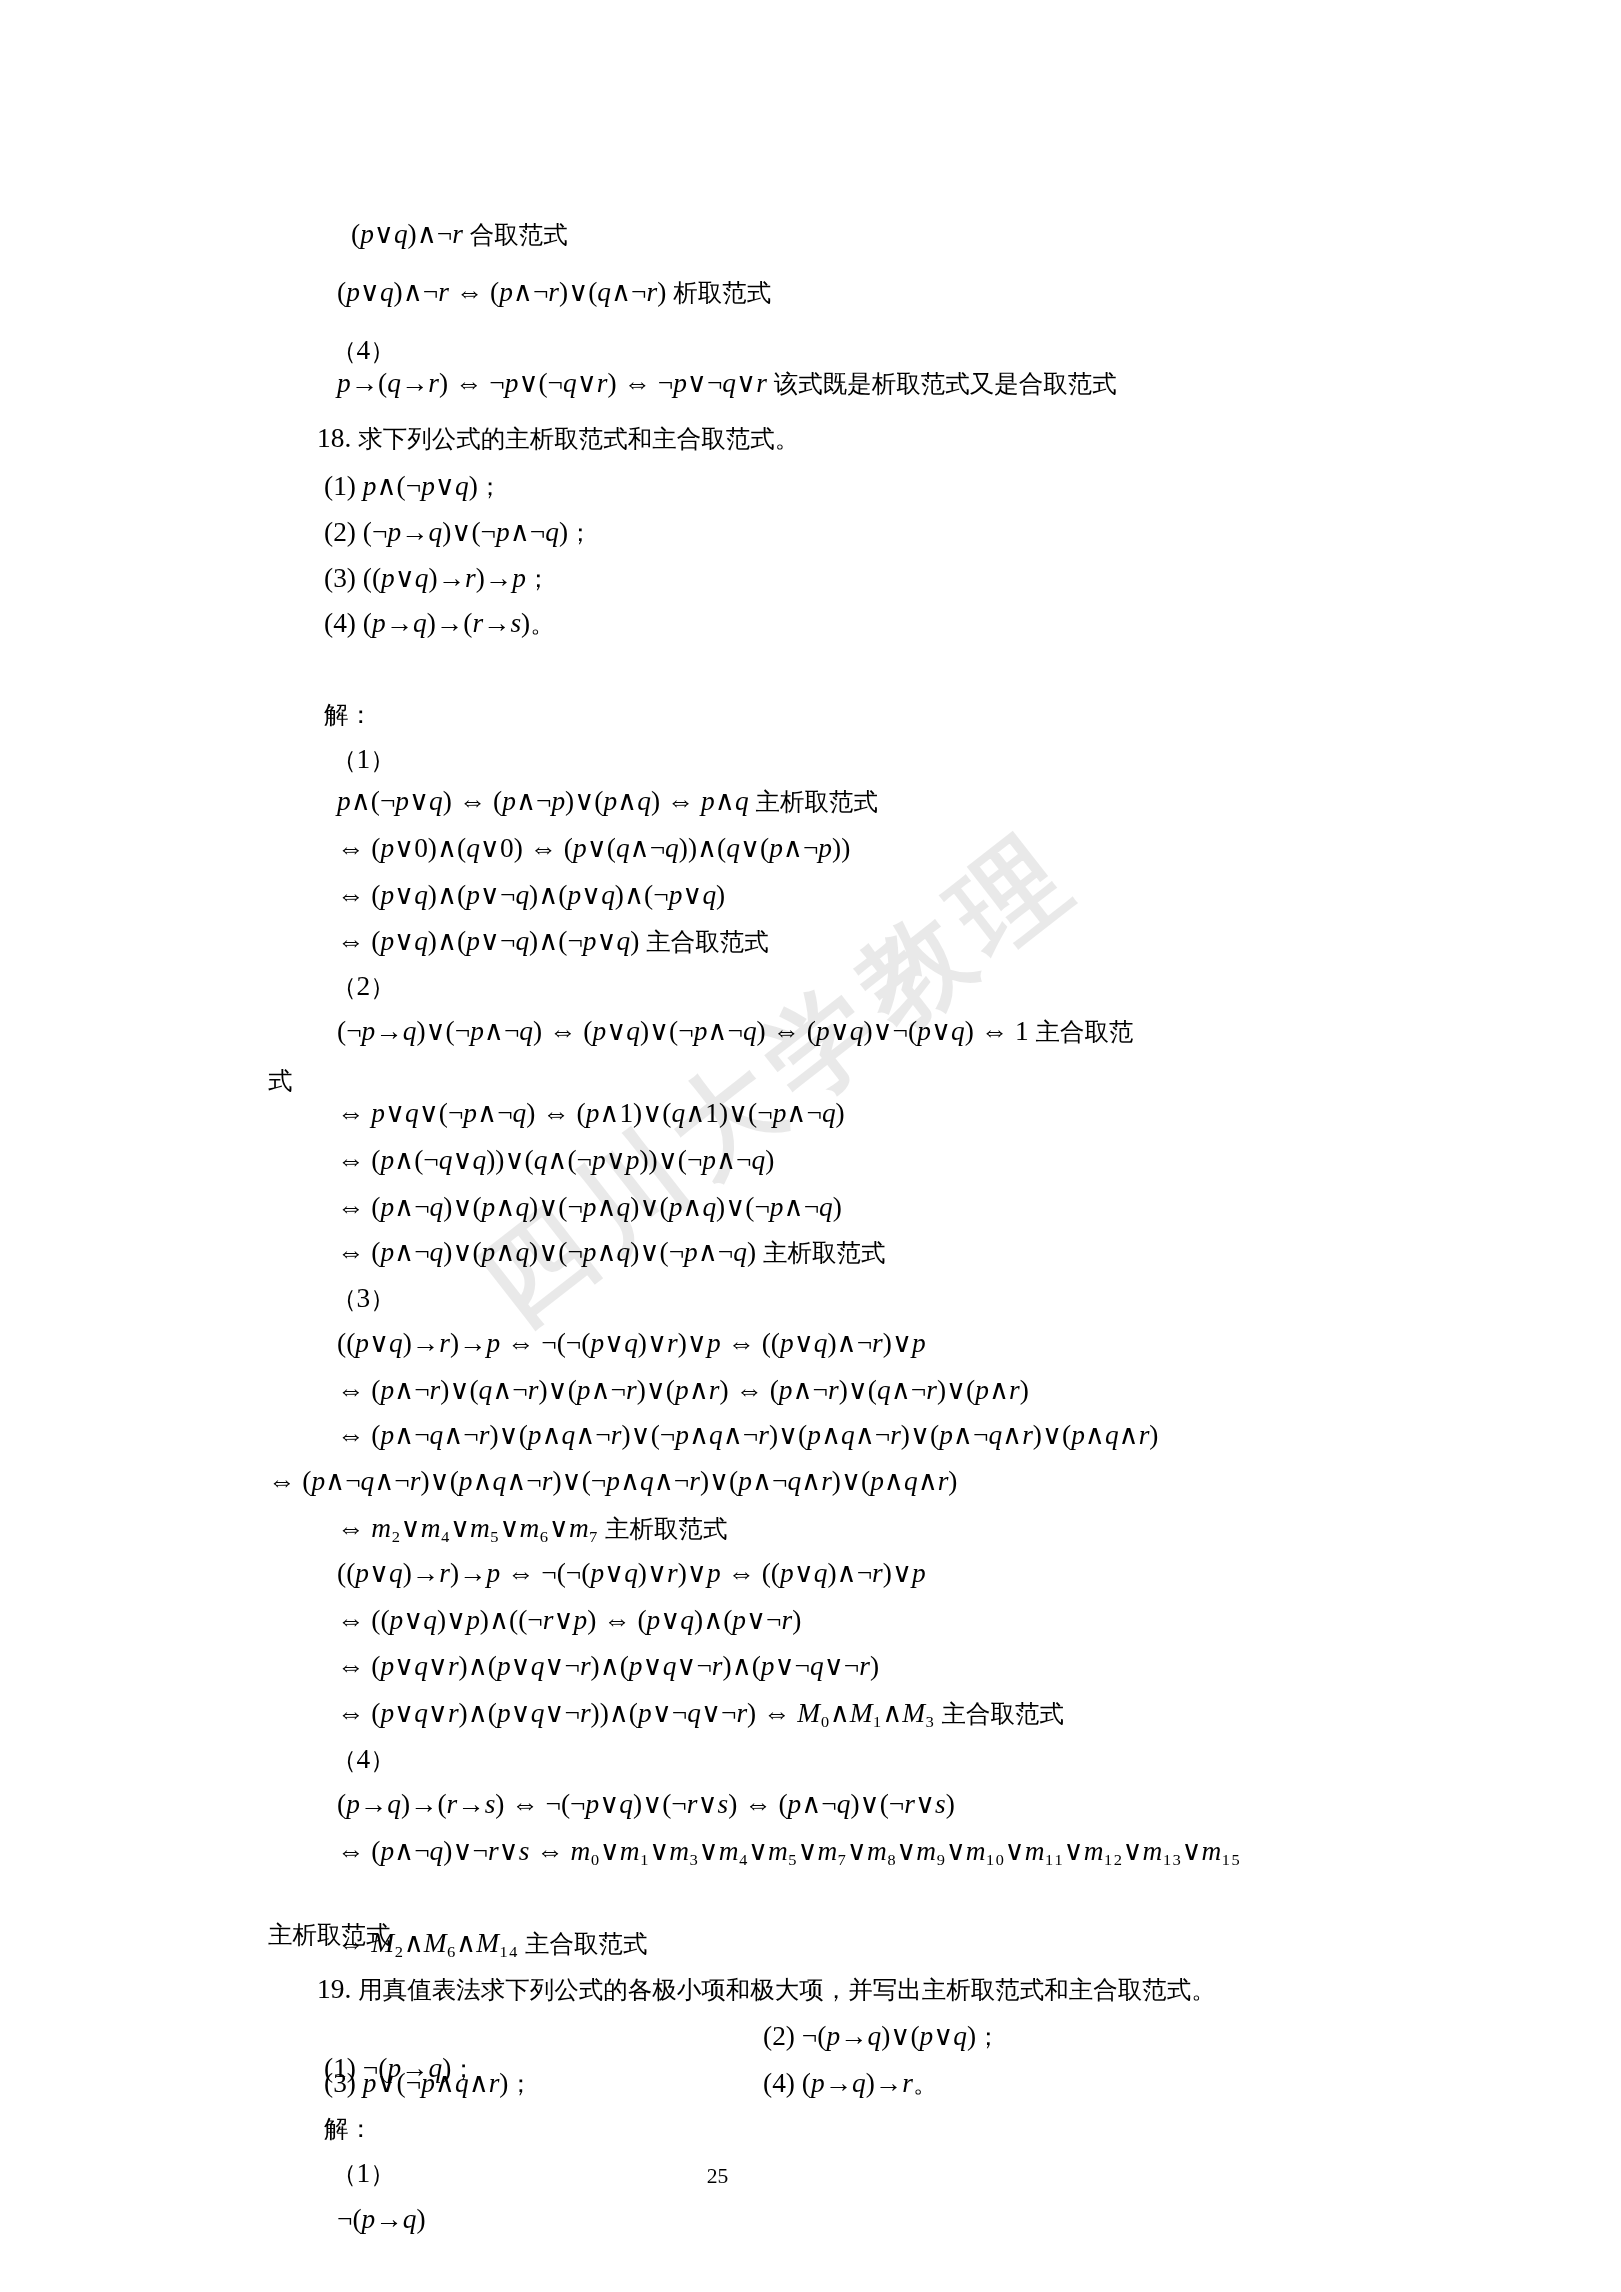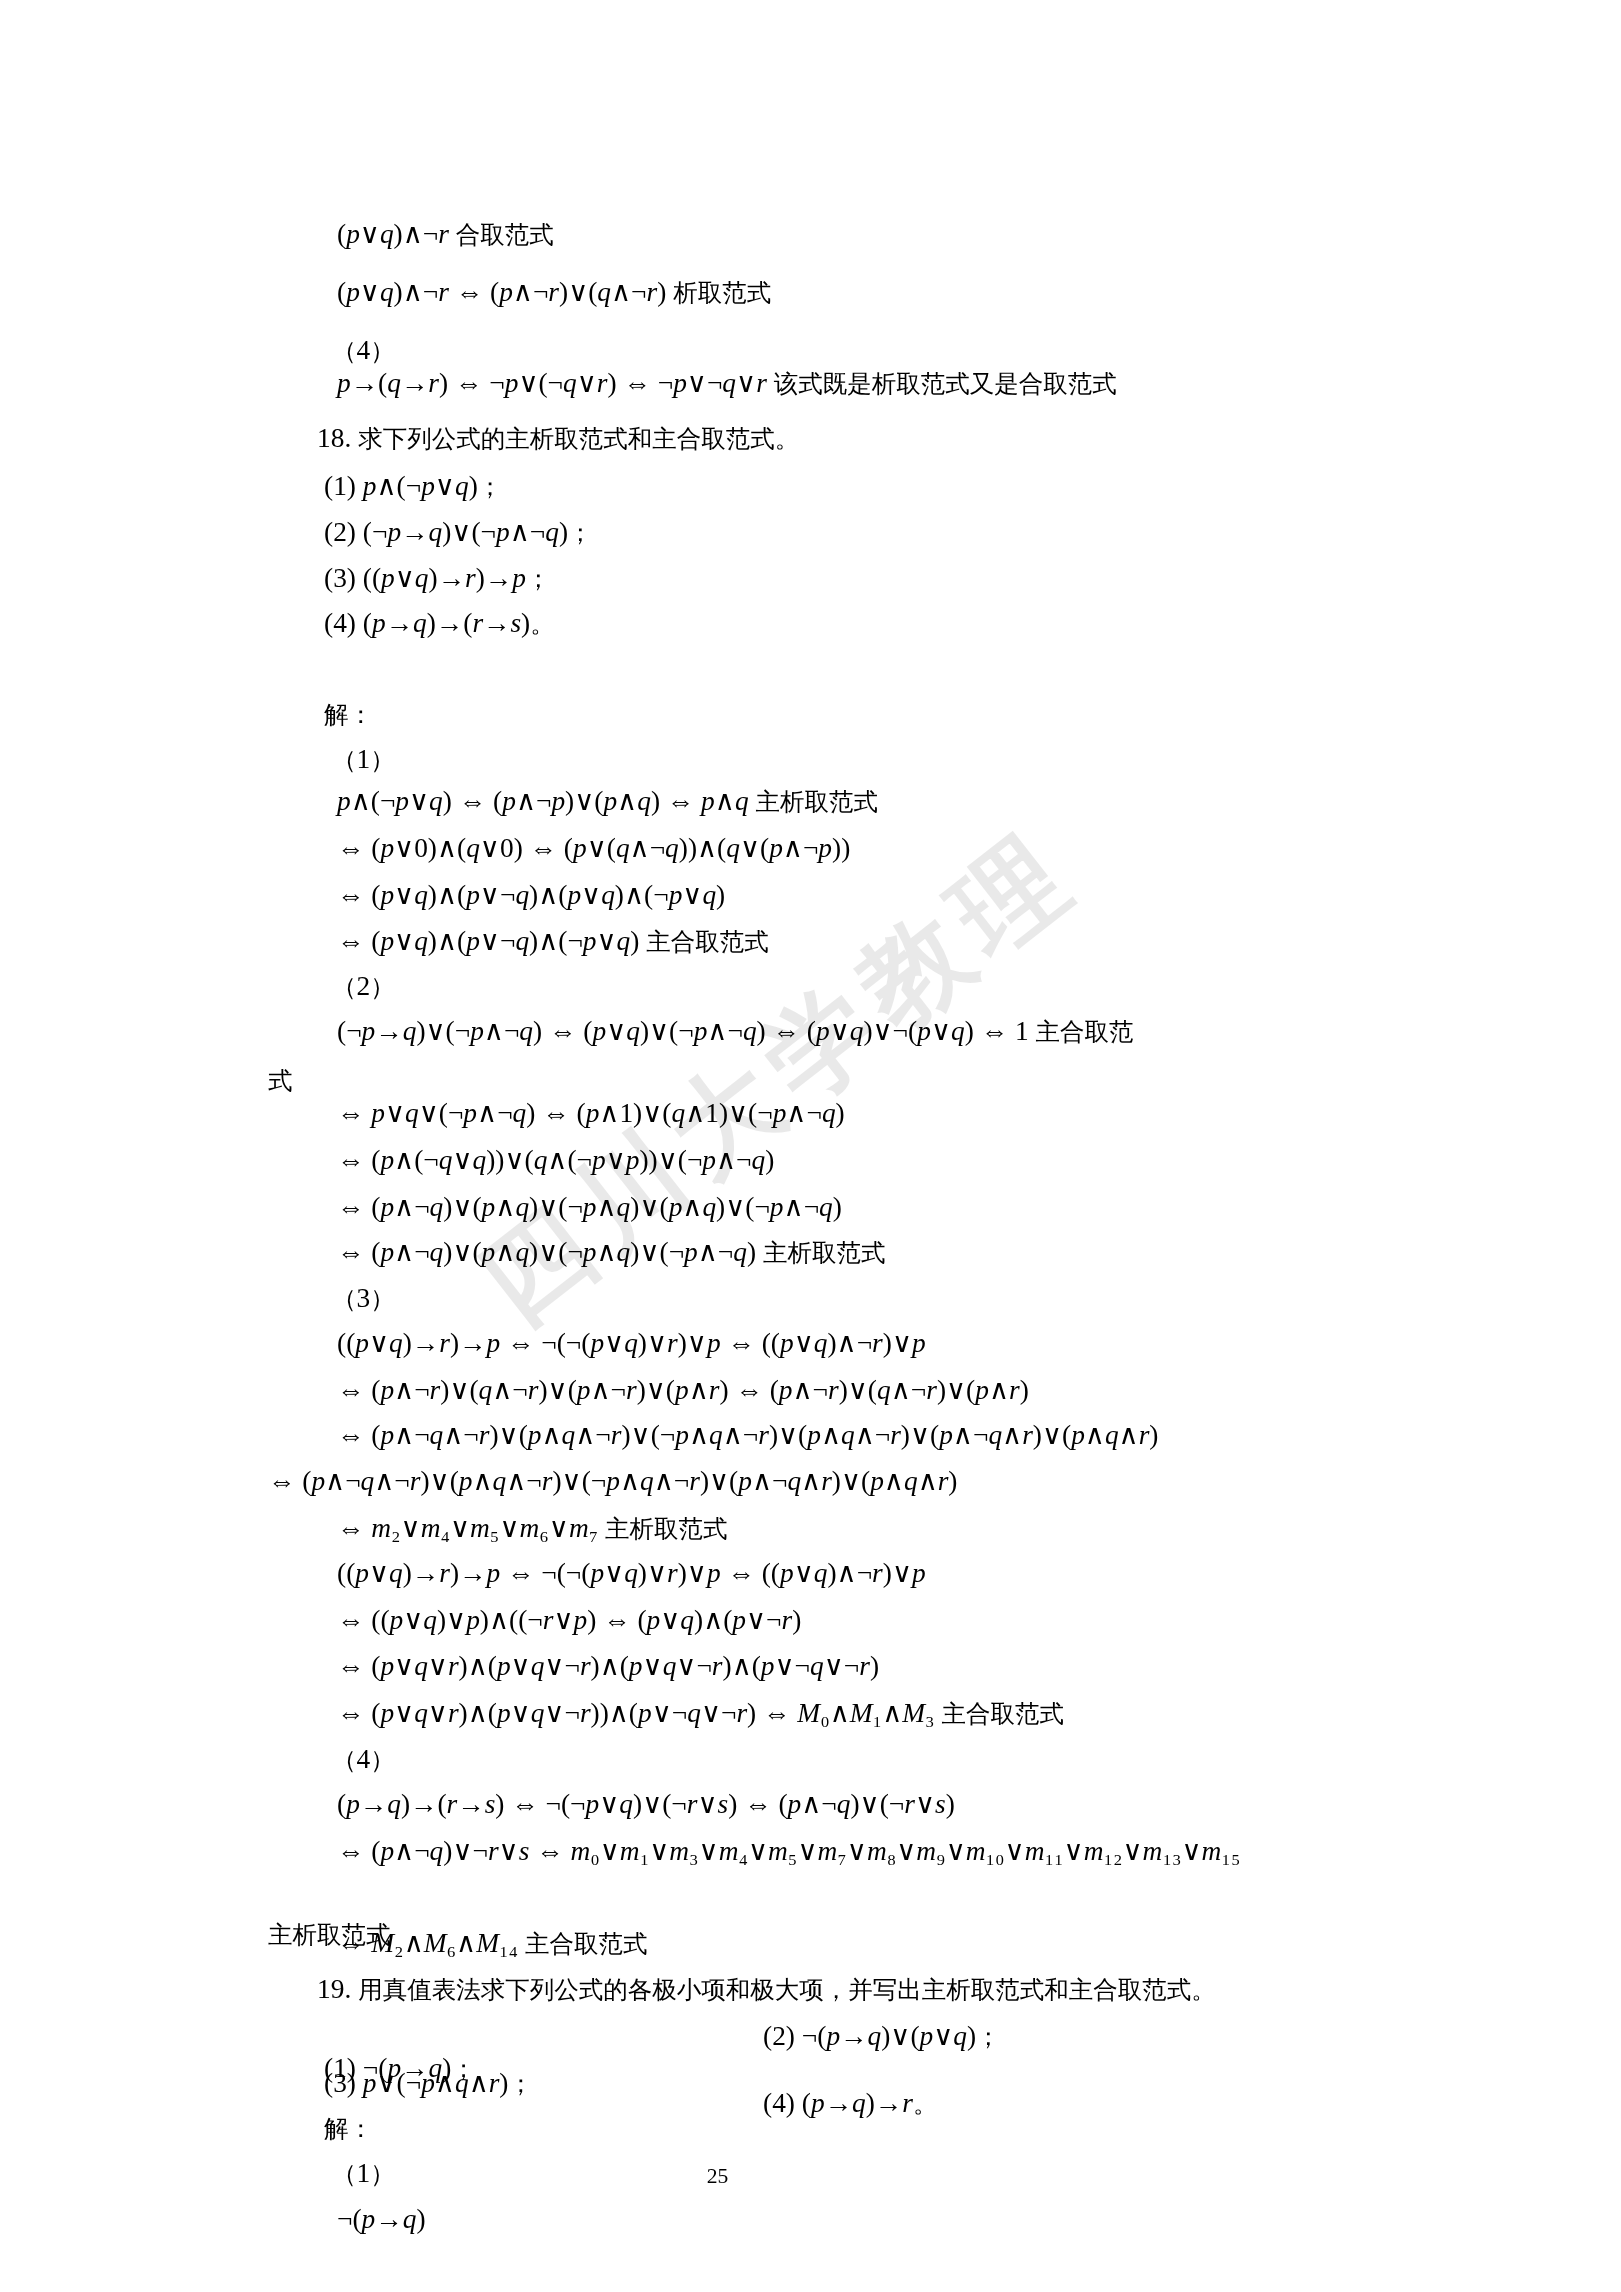--- a/index.html
+++ b/index.html
@@ -93,21 +93,21 @@
 </head>
 <body>
 
 <div id="page">
 
   <div id="watermark">
     <div class="wm-text">四川大学教理</div>
   </div>
 
   <div id="content">
-      <div class="ln" style="left: 337px; top: 221px; text-align: right;"><span class="mo">(</span><span class="mi">p</span><span class="mo">∨</span><span class="mi">q</span><span class="mo">)</span><span class="mo">∧</span><span class="mo">¬</span><span class="mi">r</span><span class="mo"> </span><span class="cn">合</span><span class="cn">取</span><span class="cn">范</span><span class="cn">式</span></div>
+      <div class="ln" style="left: 351px; top: 221px; text-align: right;"><span class="mo">(</span><span class="mi">p</span><span class="mo">∨</span><span class="mi">q</span><span class="mo">)</span><span class="mo">∧</span><span class="mo">¬</span><span class="mi">r</span><span class="mo"> </span><span class="cn">合</span><span class="cn">取</span><span class="cn">范</span><span class="cn">式</span></div>
       <div class="ln" style="left: 337px; top: 279px;"><span class="mo">(</span><span class="mi">p</span><span class="mo">∨</span><span class="mi">q</span><span class="mo">)</span><span class="mo">∧</span><span class="mo">¬</span><span class="mi">r</span><span class="mo"> </span><span class="mo">⇔</span><span class="mo"> </span><span class="mo">(</span><span class="mi">p</span><span class="mo">∧</span><span class="mo">¬</span><span class="mi">r</span><span class="mo">)</span><span class="mo">∨</span><span class="mo">(</span><span class="mi">q</span><span class="mo">∧</span><span class="mo">¬</span><span class="mi">r</span><span class="mo">)</span><span class="mo"> </span><span class="cn">析</span><span class="cn">取</span><span class="cn">范</span><span class="cn">式</span></div>
       <div class="ln" style="left: 332px; top: 337px;"><span class="cn">（</span><span class="mn">4</span><span class="cn">）</span></div>
       <div class="ln" style="left: 337px; top: 370px;"><span class="mi">p</span><span class="mo">→</span><span class="mo">(</span><span class="mi">q</span><span class="mo">→</span><span class="mi">r</span><span class="mo">)</span><span class="mo"> </span><span class="mo">⇔</span><span class="mo"> </span><span class="mo">¬</span><span class="mi">p</span><span class="mo">∨</span><span class="mo">(</span><span class="mo">¬</span><span class="mi">q</span><span class="mo">∨</span><span class="mi">r</span><span class="mo">)</span><span class="mo"> </span><span class="mo">⇔</span><span class="mo"> </span><span class="mo">¬</span><span class="mi">p</span><span class="mo">∨</span><span class="mo">¬</span><span class="mi">q</span><span class="mo">∨</span><span class="mi">r</span><span class="mo"> </span><span class="cn">该</span><span class="cn">式</span><span class="cn">既</span><span class="cn">是</span><span class="cn">析</span><span class="cn">取</span><span class="cn">范</span><span class="cn">式</span><span class="cn">又</span><span class="cn">是</span><span class="cn">合</span><span class="cn">取</span><span class="cn">范</span><span class="cn">式</span></div>
       <div class="ln" style="left: 317px; top: 425px;"><span class="mn">1</span><span class="mn">8</span><span class="mo">.</span><span class="mo"> </span><span class="cn">求</span><span class="cn">下</span><span class="cn">列</span><span class="cn">公</span><span class="cn">式</span><span class="cn">的</span><span class="cn">主</span><span class="cn">析</span><span class="cn">取</span><span class="cn">范</span><span class="cn">式</span><span class="cn">和</span><span class="cn">主</span><span class="cn">合</span><span class="cn">取</span><span class="cn">范</span><span class="cn">式</span><span class="cn">。</span></div>
       <div class="ln" style="left: 324px; top: 473px;"><span class="mo">(</span><span class="mn">1</span><span class="mo">)</span><span class="mo"> </span><span class="mo"> </span><span class="mi">p</span><span class="mo">∧</span><span class="mo">(</span><span class="mo">¬</span><span class="mi">p</span><span class="mo">∨</span><span class="mi">q</span><span class="mo">)</span><span class="cn">；</span></div>
       <div class="ln" style="left: 324px; top: 519px;"><span class="mo">(</span><span class="mn">2</span><span class="mo">)</span><span class="mo"> </span><span class="mo"> </span><span class="mo">(</span><span class="mo">¬</span><span class="mi">p</span><span class="mo">→</span><span class="mi">q</span><span class="mo">)</span><span class="mo">∨</span><span class="mo">(</span><span class="mo">¬</span><span class="mi">p</span><span class="mo">∧</span><span class="mo">¬</span><span class="mi">q</span><span class="mo">)</span><span class="cn">；</span></div>
       <div class="ln" style="left: 324px; top: 565px;"><span class="mo">(</span><span class="mn">3</span><span class="mo">)</span><span class="mo"> </span><span class="mo"> </span><span class="mo">(</span><span class="mo">(</span><span class="mi">p</span><span class="mo">∨</span><span class="mi">q</span><span class="mo">)</span><span class="mo">→</span><span class="mi">r</span><span class="mo">)</span><span class="mo">→</span><span class="mi">p</span><span class="cn">；</span></div>
       <div class="ln" style="left: 324px; top: 610px;"><span class="mo">(</span><span class="mn">4</span><span class="mo">)</span><span class="mo"> </span><span class="mo"> </span><span class="mo">(</span><span class="mi">p</span><span class="mo">→</span><span class="mi">q</span><span class="mo">)</span><span class="mo">→</span><span class="mo">(</span><span class="mi">r</span><span class="mo">→</span><span class="mi">s</span><span class="mo">)</span><span class="cn">。</span></div>
       <div class="ln" style="left: 324px; top: 701px;"><span class="cn">解</span><span class="cn">：</span></div>
       <div class="ln" style="left: 332px; top: 746px;"><span class="cn">（</span><span class="mn">1</span><span class="cn">）</span></div>
@@ -134,21 +134,21 @@
       <div class="ln" style="left: 337px; top: 1700px;"><span class="mo">⇔</span><span class="mo"> </span><span class="mo">(</span><span class="mi">p</span><span class="mo">∨</span><span class="mi">q</span><span class="mo">∨</span><span class="mi">r</span><span class="mo">)</span><span class="mo">∧</span><span class="mo">(</span><span class="mi">p</span><span class="mo">∨</span><span class="mi">q</span><span class="mo">∨</span><span class="mo">¬</span><span class="mi">r</span><span class="mo">)</span><span class="mo">)</span><span class="mo">∧</span><span class="mo">(</span><span class="mi">p</span><span class="mo">∨</span><span class="mo">¬</span><span class="mi">q</span><span class="mo">∨</span><span class="mo">¬</span><span class="mi">r</span><span class="mo">)</span><span class="mo"> </span><span class="mo">⇔</span><span class="mo"> </span><span class="mi">M</span><span class="mn">₀</span><span class="mo">∧</span><span class="mi">M</span><span class="mn">₁</span><span class="mo">∧</span><span class="mi">M</span><span class="mn">₃</span><span class="mo"> </span><span class="cn">主</span><span class="cn">合</span><span class="cn">取</span><span class="cn">范</span><span class="cn">式</span></div>
       <div class="ln" style="left: 332px; top: 1746px;"><span class="cn">（</span><span class="mn">4</span><span class="cn">）</span></div>
       <div class="ln" style="left: 337px; top: 1791px;"><span class="mo">(</span><span class="mi">p</span><span class="mo">→</span><span class="mi">q</span><span class="mo">)</span><span class="mo">→</span><span class="mo">(</span><span class="mi">r</span><span class="mo">→</span><span class="mi">s</span><span class="mo">)</span><span class="mo"> </span><span class="mo">⇔</span><span class="mo"> </span><span class="mo">¬</span><span class="mo">(</span><span class="mo">¬</span><span class="mi">p</span><span class="mo">∨</span><span class="mi">q</span><span class="mo">)</span><span class="mo">∨</span><span class="mo">(</span><span class="mo">¬</span><span class="mi">r</span><span class="mo">∨</span><span class="mi">s</span><span class="mo">)</span><span class="mo"> </span><span class="mo">⇔</span><span class="mo"> </span><span class="mo">(</span><span class="mi">p</span><span class="mo">∧</span><span class="mo">¬</span><span class="mi">q</span><span class="mo">)</span><span class="mo">∨</span><span class="mo">(</span><span class="mo">¬</span><span class="mi">r</span><span class="mo">∨</span><span class="mi">s</span><span class="mo">)</span></div>
       <div class="ln" style="left: 337px; top: 1838px;"><span class="mo">⇔</span><span class="mo"> </span><span class="mo">(</span><span class="mi">p</span><span class="mo">∧</span><span class="mo">¬</span><span class="mi">q</span><span class="mo">)</span><span class="mo">∨</span><span class="mo">¬</span><span class="mi">r</span><span class="mo">∨</span><span class="mi">s</span><span class="mo"> </span><span class="mo">⇔</span><span class="mo"> </span><span class="mi">m</span><span class="mn">₀</span><span class="mo">∨</span><span class="mi">m</span><span class="mn">₁</span><span class="mo">∨</span><span class="mi">m</span><span class="mn">₃</span><span class="mo">∨</span><span class="mi">m</span><span class="mn">₄</span><span class="mo">∨</span><span class="mi">m</span><span class="mn">₅</span><span class="mo">∨</span><span class="mi">m</span><span class="mn">₇</span><span class="mo">∨</span><span class="mi">m</span><span class="mn">₈</span><span class="mo">∨</span><span class="mi">m</span><span class="mn">₉</span><span class="mo">∨</span><span class="mi">m</span><span class="mn">₁</span><span class="mn">₀</span><span class="mo">∨</span><span class="mi">m</span><span class="mn">₁</span><span class="mn">₁</span><span class="mo">∨</span><span class="mi">m</span><span class="mn">₁</span><span class="mn">₂</span><span class="mo">∨</span><span class="mi">m</span><span class="mn">₁</span><span class="mn">₃</span><span class="mo">∨</span><span class="mi">m</span><span class="mn">₁</span><span class="mn">₅</span></div>
       <div class="ln" style="left: 268px; top: 1885px; margin-top: 36px;"><span class="cn">主</span><span class="cn">析</span><span class="cn">取</span><span class="cn">范</span><span class="cn">式</span></div>
       <div class="ln" style="left: 337px; top: 1930px;"><span class="mo">⇔</span><span class="mo"> </span><span class="mi">M</span><span class="mn">₂</span><span class="mo">∧</span><span class="mi">M</span><span class="mn">₆</span><span class="mo">∧</span><span class="mi">M</span><span class="mn">₁</span><span class="mn">₄</span><span class="mo"> </span><span class="cn">主</span><span class="cn">合</span><span class="cn">取</span><span class="cn">范</span><span class="cn">式</span></div>
       <div class="ln" style="left: 317px; top: 1976px;"><span class="mn">1</span><span class="mn">9</span><span class="mo">.</span><span class="mo"> </span><span class="cn">用</span><span class="cn">真</span><span class="cn">值</span><span class="cn">表</span><span class="cn">法</span><span class="cn">求</span><span class="cn">下</span><span class="cn">列</span><span class="cn">公</span><span class="cn">式</span><span class="cn">的</span><span class="cn">各</span><span class="cn">极</span><span class="cn">小</span><span class="cn">项</span><span class="cn">和</span><span class="cn">极</span><span class="cn">大</span><span class="cn">项</span><span class="cn">，</span><span class="cn">并</span><span class="cn">写</span><span class="cn">出</span><span class="cn">主</span><span class="cn">析</span><span class="cn">取</span><span class="cn">范</span><span class="cn">式</span><span class="cn">和</span><span class="cn">主</span><span class="cn">合</span><span class="cn">取</span><span class="cn">范</span><span class="cn">式</span><span class="cn">。</span></div>
       <div class="ln" style="left: 324px; top: 2023px; margin-top: 32px;"><span class="mo">(</span><span class="mn">1</span><span class="mo">)</span><span class="mo"> </span><span class="mo"> </span><span class="mo">¬</span><span class="mo">(</span><span class="mi">p</span><span class="mo">→</span><span class="mi">q</span><span class="mo">)</span><span class="cn">；</span></div>
       <div class="ln" style="left: 763px; top: 2023px;"><span class="mo">(</span><span class="mn">2</span><span class="mo">)</span><span class="mo"> </span><span class="mo"> </span><span class="mo">¬</span><span class="mo">(</span><span class="mi">p</span><span class="mo">→</span><span class="mi">q</span><span class="mo">)</span><span class="mo">∨</span><span class="mo">(</span><span class="mi">p</span><span class="mo">∨</span><span class="mi">q</span><span class="mo">)</span><span class="cn">；</span></div>
       <div class="ln" style="left: 324px; top: 2070px;"><span class="mo">(</span><span class="mn">3</span><span class="mo">)</span><span class="mo"> </span><span class="mo"> </span><span class="mi">p</span><span class="mo">∨</span><span class="mo">(</span><span class="mo">¬</span><span class="mi">p</span><span class="mo">∧</span><span class="mi">q</span><span class="mo">∧</span><span class="mi">r</span><span class="mo">)</span><span class="cn">；</span></div>
-      <div class="ln" style="left: 763px; top: 2070px; margin-top: 20px;"><span class="mo">(</span><span class="mn">4</span><span class="mo">)</span><span class="mo"> </span><span class="mo"> </span><span class="mo">(</span><span class="mi">p</span><span class="mo">→</span><span class="mi">q</span><span class="mo">)</span><span class="mo">→</span><span class="mi">r</span><span class="cn">。</span></div>
+      <div class="ln" style="left: 763px; top: 2070px;"><span class="mo">(</span><span class="mn">4</span><span class="mo">)</span><span class="mo"> </span><span class="mo"> </span><span class="mo">(</span><span class="mi">p</span><span class="mo">→</span><span class="mi">q</span><span class="mo">)</span><span class="mo">→</span><span class="mi">r</span><span class="cn">。</span></div>
       <div class="ln" style="left: 324px; top: 2115px;"><span class="cn">解</span><span class="cn">：</span></div>
       <div class="ln" style="left: 332px; top: 2160px;"><span class="cn">（</span><span class="mn">1</span><span class="cn">）</span></div>
       <div class="ln" style="left: 337px; top: 2206px; text-align: right;"><span class="mo">¬</span><span class="mo">(</span><span class="mi">p</span><span class="mo">→</span><span class="mi">q</span><span class="mo">)</span></div>
     </div>
 
   <div id="pagenum">25</div>
 
 </div>
 
 

